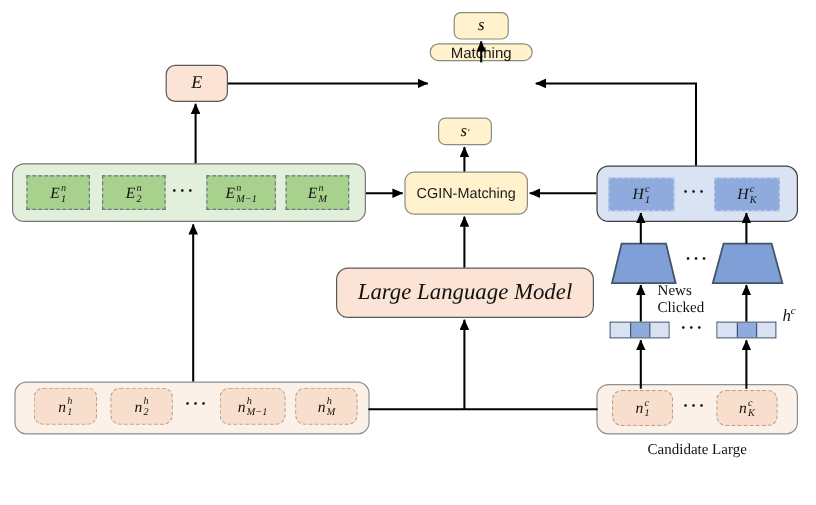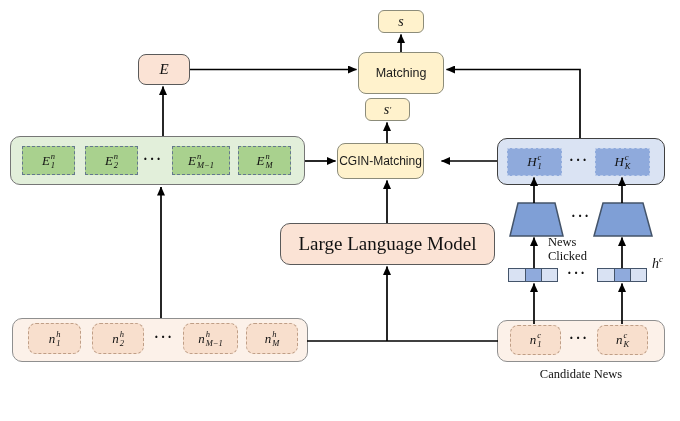--- a/index.html
+++ b/index.html
@@ -1,19 +1,19 @@
 <!DOCTYPE html>
 <html style="--peach_fill: #fbe3d5; --peach_border: #5a5a5a; --yellow_fill: #fff2cc; --yellow_border: #8c8c7a; --green_container_fill: #e2efda; --green_container_border: #767676; --green_box_fill: #a9d18e; --green_box_border: #64778d; --blue_container_fill: #dae3f3; --blue_container_border: #3f3f3f; --blue_box_fill: #8faadc; --blue_box_border: #bdcdea; --trapezoid_fill: #7f9fd6; --trapezoid_border: #44546a; --light_container_fill: #fcf1e9; --light_container_border: #8f8f8f; --light_box_fill: #f8dfcd; --light_box_border: #bf9e86; --bar_light_fill: #d9e2f3; --bar_dark_fill: #8faadc; --bar_border: #44546a; --arrow_color: #000000;"><head>
 <meta charset="utf-8">
 <style>
   html,body{margin:0;padding:0;background:#fff;}
   #canvas{position:relative;width:680px;height:421px;background:#ffffff;overflow:hidden;
           font-family:"Liberation Serif",serif;color:#111;}
   .abs{position:absolute;box-sizing:border-box;}
-  .node{display:flex;align-items:center;justify-content:center;}
+  .node{display:flex;align-items:center;justify-content:center;font-style:italic;}
   .peach{background:var(--peach_fill);border:1px solid var(--peach_border);border-radius:8px;}
   .yellow{background:var(--yellow_fill);border:1px solid var(--yellow_border);border-radius:8px;}
   .yellow-sm{background:var(--yellow_fill);border:1px solid var(--yellow_border);border-radius:6px;}
   .green-container{background:var(--green_container_fill);border:1.4px solid var(--green_container_border);border-radius:10px;}
   .green-box{background:var(--green_box_fill);border:1.6px dashed var(--green_box_border);}
   .blue-container{background:var(--blue_container_fill);border:1.4px solid var(--blue_container_border);border-radius:10px;}
   .blue-box{background:var(--blue_box_fill);border:1.6px dashed var(--blue_box_border);}
   .light-container{background:var(--light_container_fill);border:1.2px solid var(--light_container_border);border-radius:10px;}
   .light-box{background:var(--light_box_fill);border:1.4px dashed var(--light_box_border);border-radius:8px;}
   .math{font-style:italic;font-family:"Liberation Serif",serif;font-size:13px;}
@@ -33,44 +33,44 @@
   svg .wire{stroke:var(--arrow_color);stroke-width:1.7;fill:none;}
   svg .ah{fill:var(--arrow_color);}
   svg .trap{fill:var(--trapezoid_fill);stroke:var(--trapezoid_border);stroke-width:1.5;}
   sup.inline-sup{font-size:9px;font-style:italic;}
 </style>
 </head>
 <body>
 
 <div id="canvas">
 
-  <div class="abs label" style="left:497px;top:367px;width:168px;text-align:center;">Candidate News</div>
+  <div class="abs label" style="left:497px;top:367px;width:168px;text-align:center;">Candidate Large</div>
   <div class="abs label" style="left:548px;top:235px;width:70px;line-height:14px;">
     <span>News</span><br>
     <span>Clicked</span>
   </div>
 
   <div class="abs node peach math" style="left:138px;top:54px;width:52px;height:31px;font-size:15px;">
     <span class="base">E</span>
   </div>
 
   <div class="abs node yellow-sm math" style="left:378px;top:10px;width:46px;height:23px;font-size:14px;">
     <span class="base">s</span>
   </div>
 
-  <div class="abs node yellow sans" style="left:358px;top:52px;width:86px;height:42px;">
+  <div class="abs node yellow sans" style="left:358px;top:36px;width:86px;height:15px;">
     <span>Matching</span>
   </div>
 
   <div class="abs node yellow-sm math" style="left:365px;top:98px;width:45px;height:23px;font-size:14px;">
     <span class="base">s</span>
       <sup class="inline-sup">′</sup>
   </div>
 
-  <div class="abs node yellow sans" style="left:337px;top:143px;width:87px;height:36px;font-size:12px;">
+  <div class="abs node yellow sans" style="left:337px;top:143px;width:103px;height:36px;font-size:12px;">
     <span>CGIN-Matching</span>
   </div>
 
   <div class="abs green-container" style="left:10px;top:136px;width:295px;height:49px;"></div>
   <div class="abs node green-box math" style="left:22px;top:146px;width:53px;height:29px;">
     <span class="base">E</span>
       <span class="supsub">
         <span>n</span>
         <span>1</span>
       </span>

